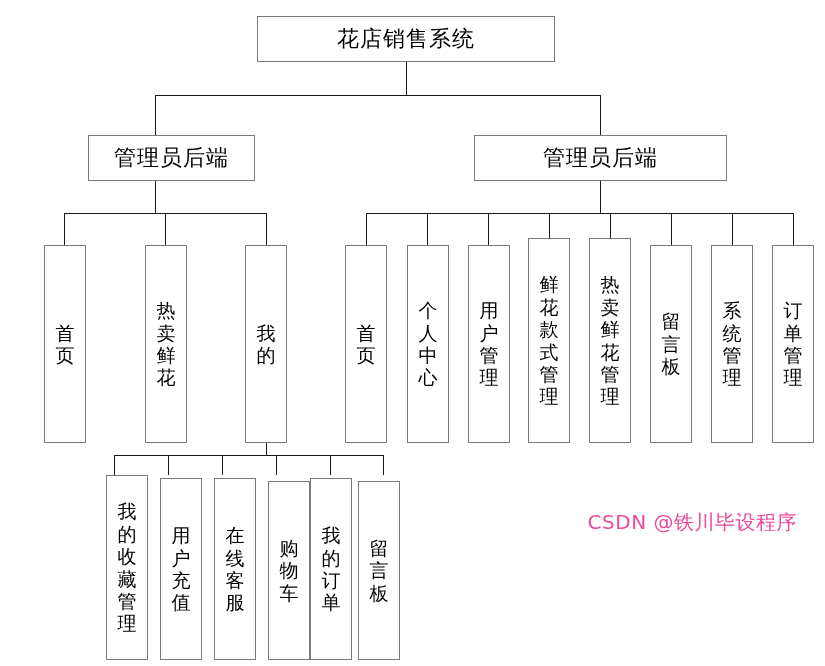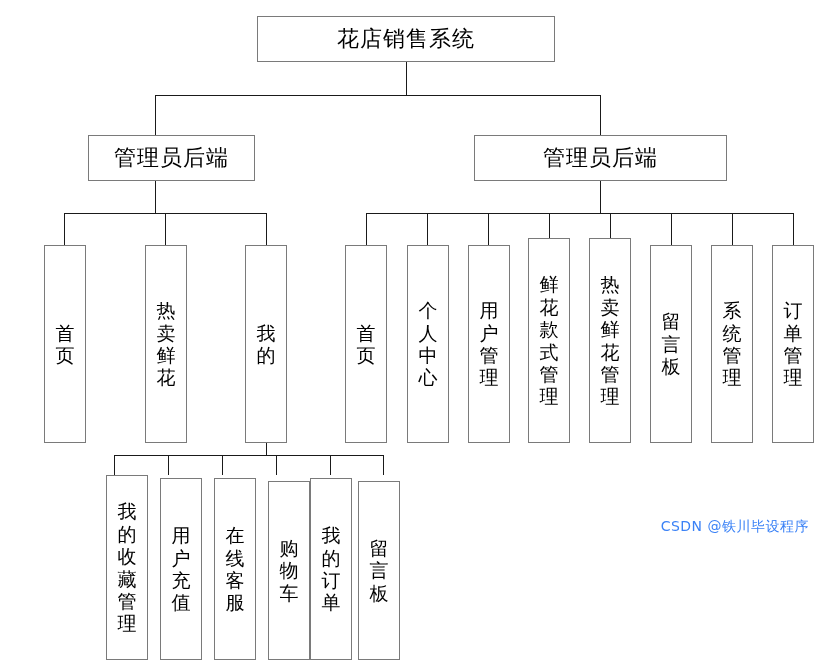--- a/index.html
+++ b/index.html
@@ -50,23 +50,23 @@
   }
   .node.vert .label{
     font-size:19px;
     line-height:1.18;
     letter-spacing:0;
   }
   .node.vert .label span{display:block;}
 
   .watermark{
     position:absolute;
-    right:16px;bottom:8px;
-    font-size:14px;
-    color:#3b82f6;
+    right:28px;bottom:8px;
+    font-size:20px;
+    color:#ec4899;
     font-family:"DejaVu Sans","Liberation Sans",sans-serif;
     letter-spacing:.5px;
     user-select:none;
   }
 </style>
 </head>
 <body>
 
 <div id="diagram">
 

